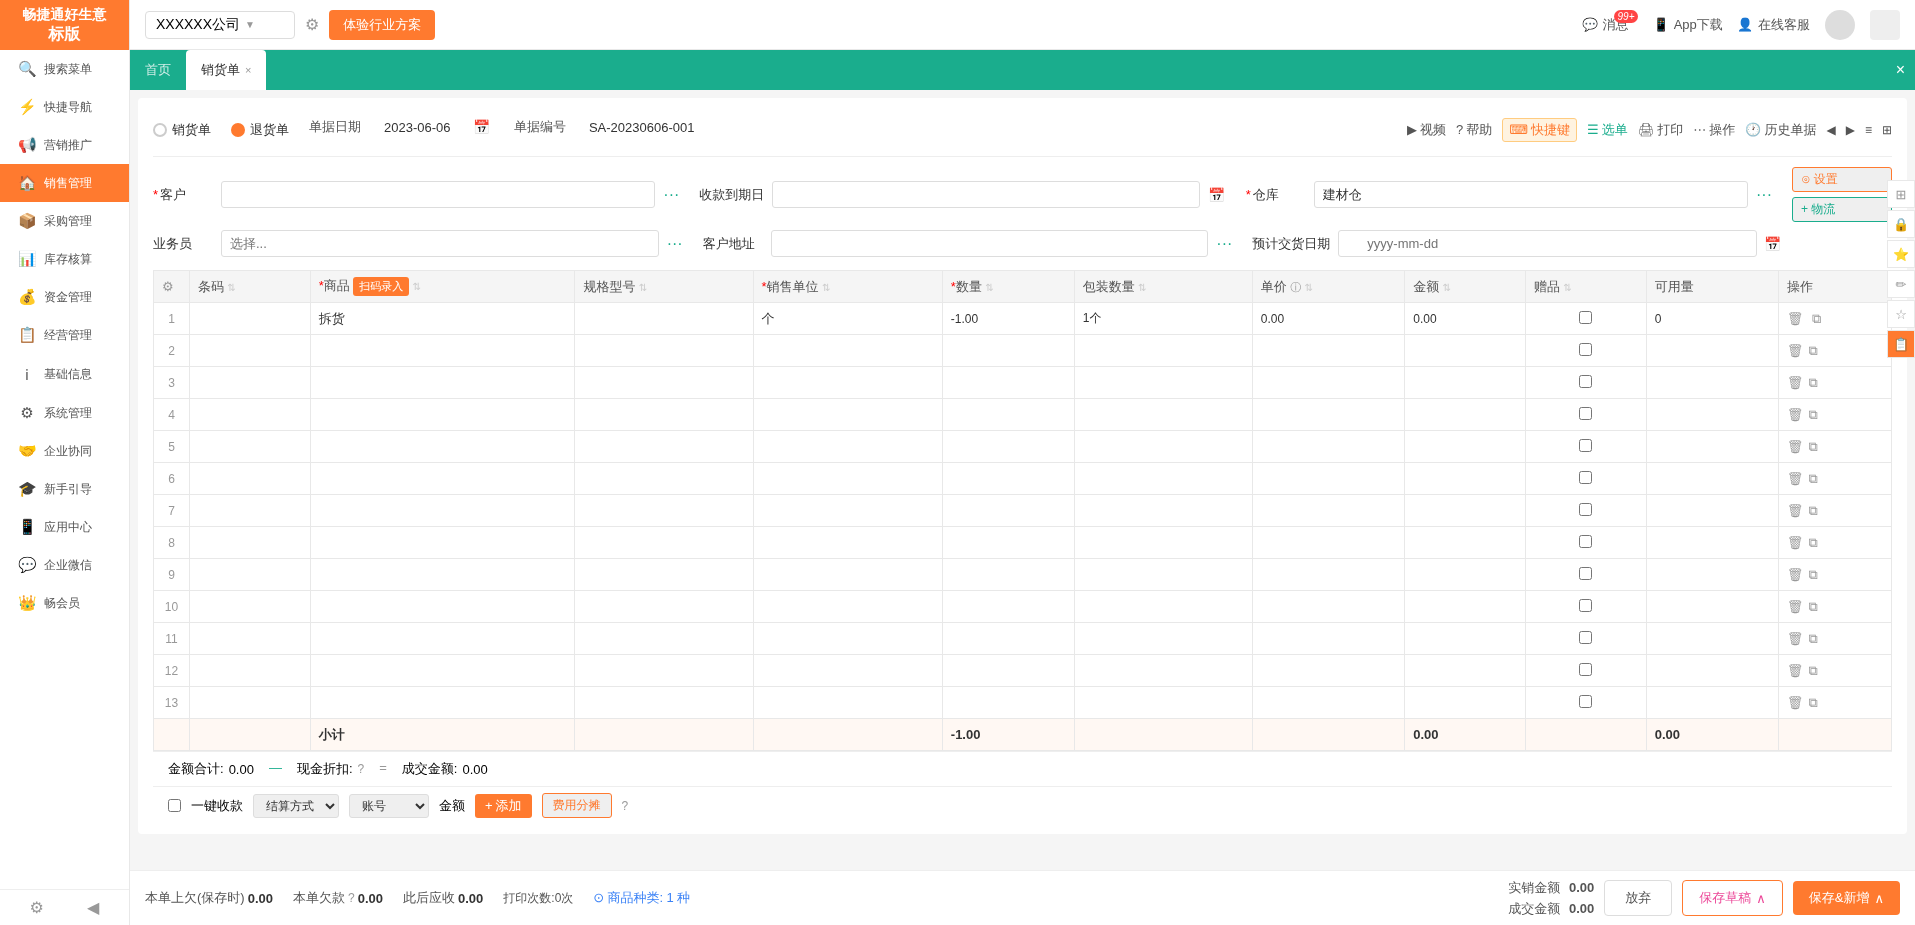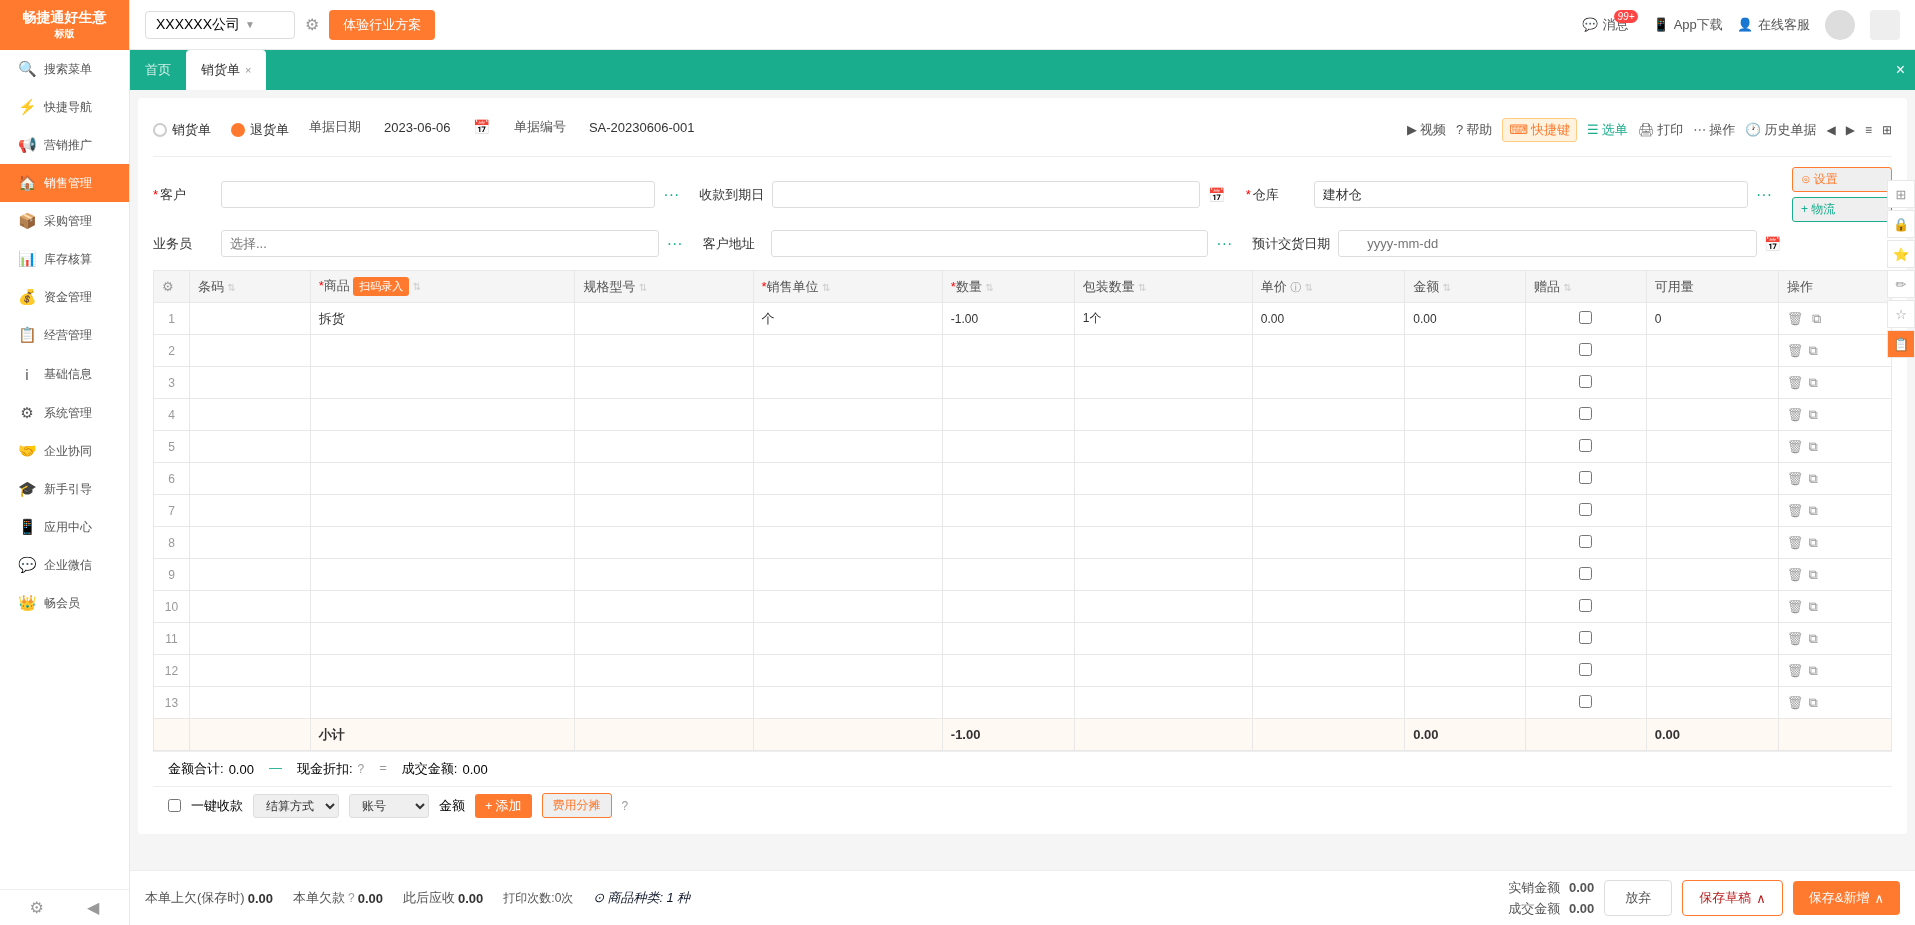--- a/index.html
+++ b/index.html
@@ -10,21 +10,21 @@
       position: fixed; left: 0; top: 0; width: 130px; height: 925px;
       background: #fff; border-right: 1px solid #e8e8e8;
       display: flex; flex-direction: column;
     }
     .sidebar-logo {
       background: #ff7a2f; height: 50px; display: flex; align-items: center; justify-content: center;
       color: white; font-weight: bold; font-size: 12px; padding: 5px;
       flex-direction: column;
     }
     .sidebar-logo .logo-text { font-size: 14px; font-weight: bold; }
-    .sidebar-logo .logo-sub { font-size: 10px; }
+    .sidebar-logo .logo-sub { font-size: 16px; }
     .sidebar-item {
       display: flex; align-items: center; padding: 10px 15px; cursor: pointer;
       color: #555; gap: 8px; border-left: 3px solid transparent;
     }
     .sidebar-item.active { background: #ff7a2f; color: white; border-left-color: #ff7a2f; }
     .sidebar-item .icon { font-size: 15px; width: 18px; text-align: center; }
     .sidebar-item .label { font-size: 12px; }
     .sidebar-bottom {
       margin-top: auto; border-top: 1px solid #eee;
       display: flex; align-items: center; justify-content: space-around; padding: 8px;
@@ -163,31 +163,31 @@
     }
     .bottom-stat { display: flex; align-items: center; gap: 3px; font-size: 12px; color: #555; }
     .bottom-stat .val { color: #333; font-weight: bold; }
     .bottom-right { margin-left: auto; display: flex; align-items: center; gap: 10px; }
     .real-deal-box { display: flex; flex-direction: column; gap: 3px; font-size: 12px; color: #555; align-items: flex-end; }
     .abandon-btn {
       border: 1px solid #ddd; background: #fff; border-radius: 4px;
       padding: 8px 20px; cursor: pointer; font-size: 13px; color: #555;
     }
     .save-draft-btn {
-      border: 1px solid #ff7a2f; background: #fff; color: #b91c1c; border-radius: 4px;
+      border: 1px solid #ff7a2f; background: #fff; color: #ec4899; border-radius: 4px;
       padding: 8px 16px; cursor: pointer; font-size: 13px;
       display: flex; align-items: center; gap: 5px;
     }
     .save-new-btn {
       background: #ff7a2f; color: white; border: none; border-radius: 4px;
       padding: 8px 16px; cursor: pointer; font-size: 13px;
       display: flex; align-items: center; gap: 5px;
     }
     .print-count { color: #555; font-size: 12px; }
-    .product-kind { color: #0f172a; font-size: 12px; cursor: pointer; font-style: italic; }
+    .product-kind { color: #3b82f6; font-size: 12px; cursor: pointer; }
 
     
     .right-float {
       position: fixed; right: 0; top: 180px;
       display: flex; flex-direction: column; gap: 2px;
     }
     .right-float-btn {
       width: 28px; height: 28px; background: #fff; border: 1px solid #e8e8e8;
       display: flex; align-items: center; justify-content: center;
       cursor: pointer; color: #999; font-size: 13px;

